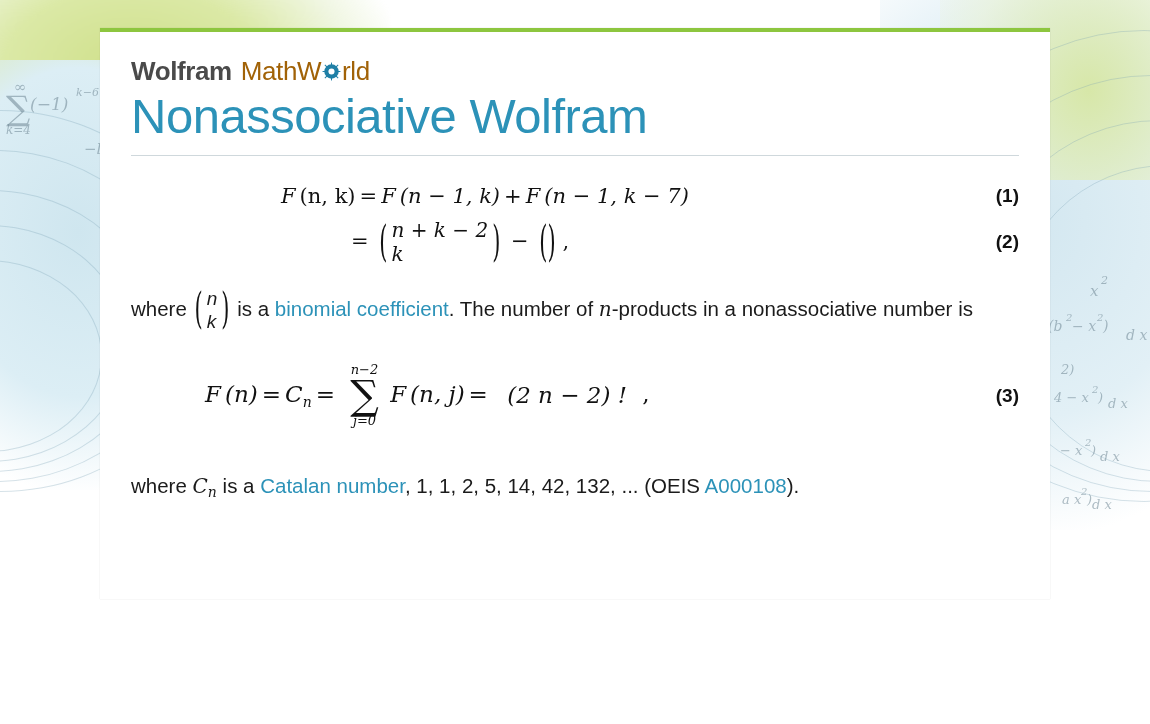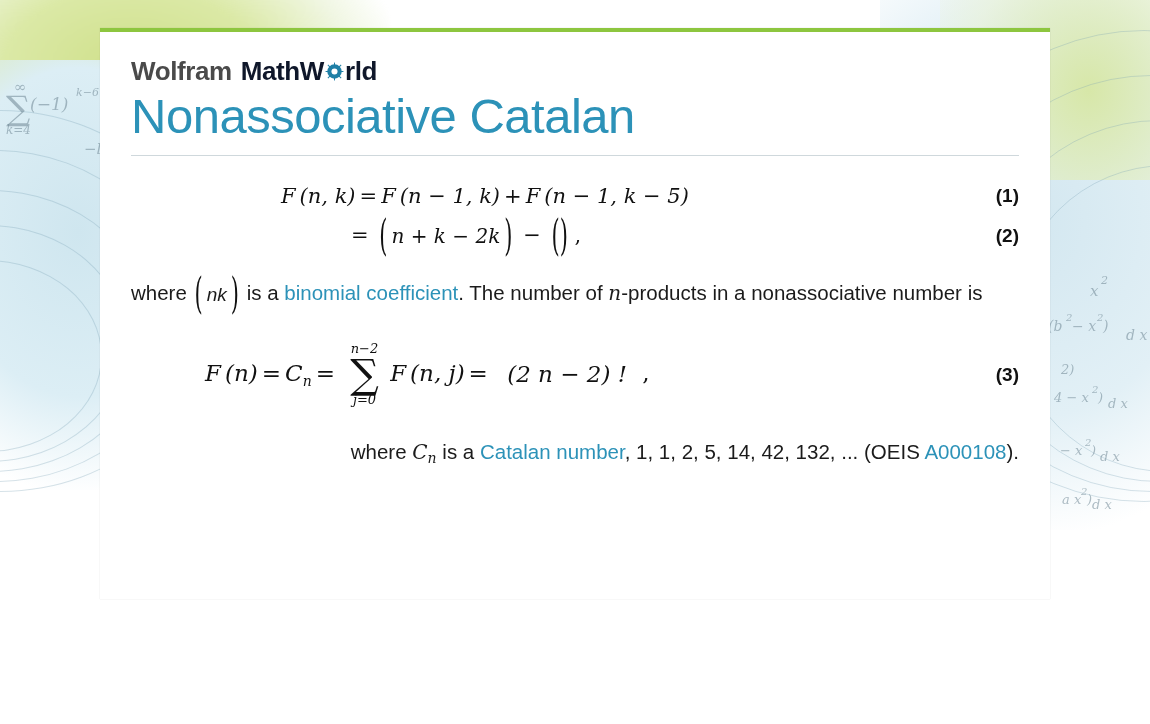--- a/index.html
+++ b/index.html
@@ -97,22 +97,22 @@
     font-family: "Liberation Sans", sans-serif;
     font-size: 26px;
     font-weight: 700;
     color: #4a4a4a;
     letter-spacing: -0.4px;
     line-height: 1;
   }
   .logo-mathworld {
     font-family: "Liberation Sans", sans-serif;
     font-size: 26px;
-    font-weight: 700;
-    color: #0f172a;
+    font-weight: 400;
+    color: #a16207;
     letter-spacing: -0.4px;
     line-height: 1;
     display: flex;
     align-items: center;
   }
   .spike-o {
     display: inline-block;
     width: 19px;
     height: 19px;
     position: relative;
@@ -200,22 +200,22 @@
     font-family: "DejaVu Serif", serif;
     font-style: normal;
     display: inline-block;
     transform: scaleY(2.0);
     font-size: 21px;
     line-height: 1;
     color: #111;
   }
   .binom-stack {
     display: inline-flex;
-    flex-direction: row;
-    align-items: center;
+    flex-direction: column;
+    align-items: flex-start;
     line-height: 1.22;
     padding: 0 4px;
     font-size: 20px;
     font-style: italic;
   }
   .binom-small .binom-stack { font-size: 19px; }
 
   
   .frac {
     display: inline-flex;
@@ -331,27 +331,27 @@
               <line x1="14.4" y1="14.4" x2="17" y2="17"></line>
               <line x1="17" y1="3" x2="14.4" y2="5.6"></line>
               <line x1="5.6" y1="14.4" x2="3" y2="17"></line>
             </g>
           </svg>
         </span>
         <span>rld</span>
       </span>
     </div>
 
-    <h1 id="title">Nonassociative Catalan</h1>
+    <h1 id="title">Nonassociative Wolfram</h1>
 
 
     <div class="eq-block">
       <div class="eq-row" style="padding-left:150px;">
         <span class="math">
-          <span>F</span><span class="thin"></span><span class="up" style="font-style:italic">(n, k)</span><span class="op">=</span><span>F</span><span class="thin"></span><span>(n − 1, k)</span><span class="op">+</span><span>F</span><span class="thin"></span><span>(n − 1, k − 5)</span>
+          <span>F</span><span class="thin"></span><span class="up" style="">(n, k)</span><span class="op">=</span><span>F</span><span class="thin"></span><span>(n − 1, k)</span><span class="op">+</span><span>F</span><span class="thin"></span><span>(n − 1, k − 7)</span>
         </span>
         <span class="eq-num">(1)</span>
       </div>
 
       <div class="eq-row" style="padding-left:216px;margin-top:4px;">
         <span class="math">
           <span class="op">=</span>
           <span class="binom">
             <span class="paren">(</span>
             <span class="binom-stack">
@@ -394,18 +394,18 @@
           <span>F</span><span class="thin"></span><span>(n, j)</span><span class="op">=</span>
           <span class="frac">
             <span class="num">(2 n − 2) !</span>
           </span>
           <span style="font-style:normal">,</span>
         </span>
         <span class="eq-num">(3)</span>
       </div>
     </div>
 
-    <div class="para" style="margin-top:26px;text-align:right;">
+    <div class="para" style="margin-top:39px;">
       <span>where </span><span class="mv">C</span><span class="mv" style="font-size:14px;vertical-align:-4px;">n</span><span> is a </span><a class="link" href="#">Catalan number</a><span>, 1, 1, 2, 5, 14, 42, 132, ... (OEIS </span><a class="link" href="#">A000108</a><span>).</span>
     </div>
 
   </div>
 </div>
 
 </body></html>

